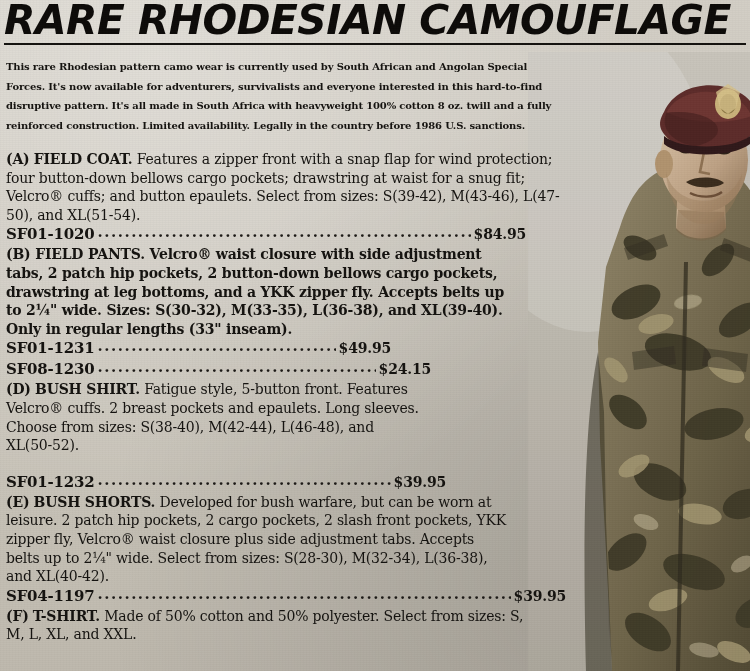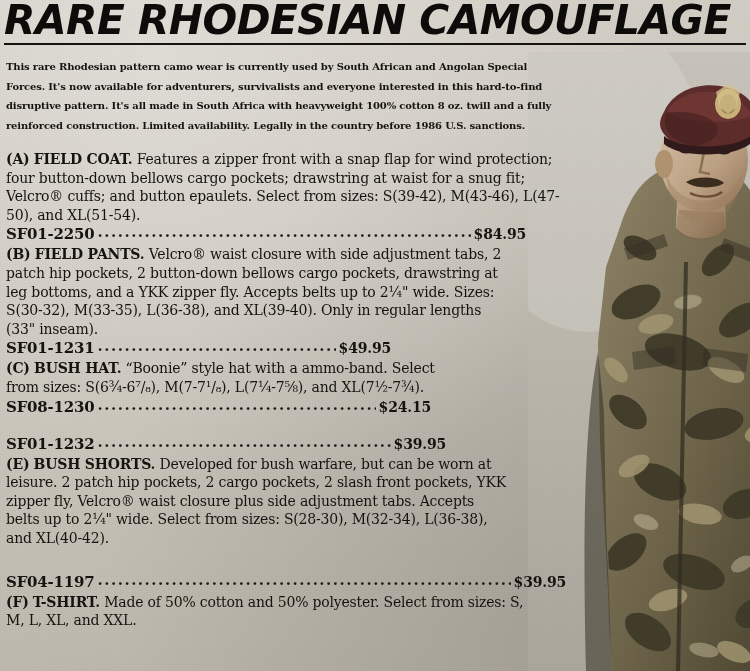--- a/index.html
+++ b/index.html
@@ -115,32 +115,32 @@
     position: relative;
     top: -2px;
   }
   .priceline .price {
     white-space: nowrap;
     font-size: 14px;
   }
 
   
   .w1 { width: 560px; }
-  .w2 { width: 500px; }
+  .w2 { width: 500px; font-weight: bold; }
   .w3 { width: 430px; }
   .w4 { width: 415px; }
   .w5 { width: 500px; }
   .w6 { width: 530px; }
 
   
   .p1 { width: 520px; }
   .p2 { width: 385px; text-align: right; }
   .p3 { width: 425px; }
   .p4 { width: 440px; margin-top: 17px; }
-  .p5 { width: 560px; margin-top: 24px; }
+  .p5 { width: 560px; }
 
   
   .photo {
     position: absolute;
     right: 0;
     top: 52px;
     width: 262px;
     height: 619px;
     overflow: hidden;
   }
@@ -279,51 +279,51 @@
   <p class="intro">This rare Rhodesian pattern camo wear is currently used by South African and Angolan Special Forces. It's now available for adventurers, survivalists and everyone interested in this hard-to-find disruptive pattern. It's all made in South Africa with heavyweight 100% cotton 8 oz. twill and a fully reinforced construction. Limited availability. Legally in the country before 1986 U.S. sanctions.</p>
 
   <div class="items">
 
     <div class="item">
       <div class="item-body w1">
         <b>(A)</b>
         <b>FIELD COAT.</b><span> Features a zipper front with a snap flap for wind protection; four button-down bellows cargo pockets; drawstring at waist for a snug fit; Velcro® cuffs; and button epaulets. Select from sizes: S(39-42), M(43-46), L(47-50), and XL(51-54).</span>
       </div>
       <div class="priceline p1">
-        <span class="sku">SF01-2250</span>
+        <span class="sku">SF01-1020</span>
         <span class="dots">........................................................................................................</span>
         <span class="price">$84.95</span>
       </div>
     </div>
 
     <div class="item">
       <div class="item-body w2">
         <b>(B)</b>
         <b>FIELD PANTS.</b><span> Velcro® waist closure with side adjustment tabs, 2 patch hip pockets, 2 button-down bellows cargo pockets, drawstring at leg bottoms, and a YKK zipper fly. Accepts belts up to 2¼" wide. Sizes: S(30-32), M(33-35), L(36-38), and XL(39-40). Only in regular lengths (33" inseam).</span>
       </div>
       <div class="priceline p2">
         <span class="sku">SF01-1231</span>
         <span class="dots">........................................................................................................</span>
         <span class="price">$49.95</span>
       </div>
     </div>
 
     <div class="item">
-      <div class="item-body w3">
-        <b>(C)</b>
-        <b>BUSH HAT.</b><span> “Boonie” style hat with a ammo-band. Select from sizes: S(6¾-6⁷/₈),  M(7-7¹/₈), L(7¼-7⅝), and XL(7½-7¾).</span>
-      </div>
       <div class="priceline p3">
         <span class="sku">SF08-1230</span>
         <span class="dots">........................................................................................................</span>
         <span class="price">$24.15</span>
       </div>
     </div>
 
     <div class="item">
+      <div class="item-body w4">
+        <b>(D)</b>
+        <b>BUSH SHIRT.</b><span> Fatigue style, 5-button front. Features Velcro® cuffs. 2 breast pockets and epaulets. Long sleeves. Choose from sizes: S(38-40), M(42-44), L(46-48), and XL(50-52).</span>
+      </div>
       <div class="priceline p4">
         <span class="sku">SF01-1232</span>
         <span class="dots">........................................................................................................</span>
         <span class="price">$39.95</span>
       </div>
     </div>
 
     <div class="item">
       <div class="item-body w5">
         <b>(E)</b>

